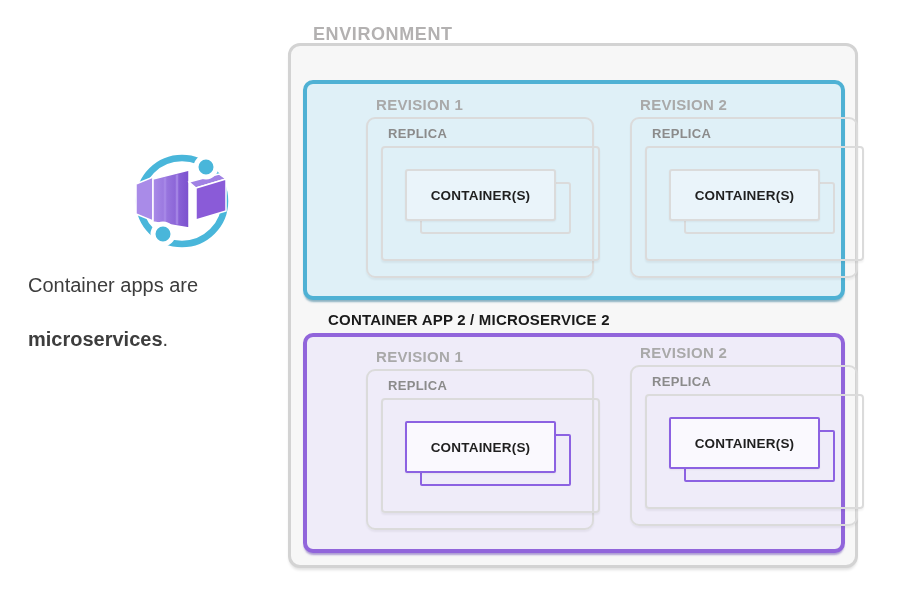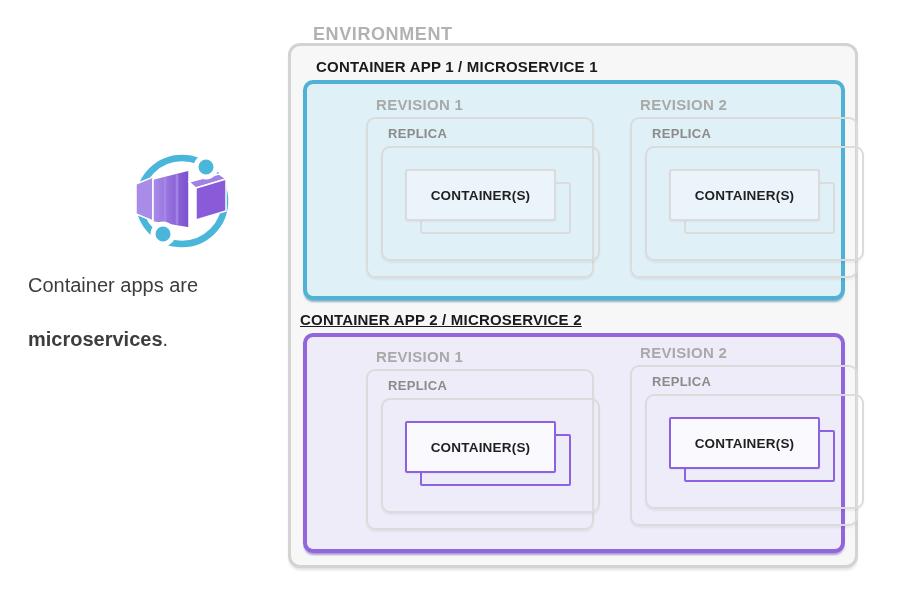--- a/index.html
+++ b/index.html
@@ -15,21 +15,21 @@
   
   .env-label{position:absolute;left:313px;top:24px;font-size:18px;font-weight:bold;
              letter-spacing:.6px;color:var(--env-label);}
   .env-box{position:absolute;left:288px;top:43px;width:570px;height:525px;
            background:var(--env-fill);border:3px solid var(--env-border);border-radius:12px;
            box-sizing:border-box;box-shadow:0 3px 3px -1px rgba(0,0,0,.12);}
 
   .app-label{position:absolute;font-size:15px;font-weight:bold;letter-spacing:.2px;
              color:var(--app-label);}
   .app-label.a1{left:316px;top:58px;}
-  .app-label.a2{left:300px;top:311px;text-decoration:underline;}
+  .app-label.a2{left:328px;top:311px;}
 
   .app-box{position:absolute;left:303px;width:542px;height:220px;border-radius:10px;
            box-sizing:border-box;border:4px solid;}
   .app-box.app1{top:80px;border-color:var(--app1-border);background:var(--app1-fill);
                 box-shadow:0 3px 2px -1px rgba(50,120,150,.55);}
   .app-box.app2{top:333px;border-color:var(--app2-border);background:var(--app2-fill);
                 box-shadow:0 3px 2px -1px rgba(110,80,180,.55);}
 
   
   .revision{position:absolute;width:247px;padding-left:48px;}
@@ -38,21 +38,21 @@
   .app2 .revision.c1{left:11px;top:11px;}
   .app2 .revision.c2{left:275px;top:7px;}
 
   .rev-label{margin-left:10px;height:16px;font-size:15px;font-weight:bold;
              letter-spacing:.3px;color:var(--revision-label);}
   .box1{margin-top:5px;width:228px;height:161px;border:2px solid var(--inner-border);
         border-radius:9px;box-sizing:border-box;box-shadow:0 2px 2px rgba(0,0,0,.05);}
   .replica-label{margin:7px 0 0 20px;height:15px;font-size:13px;font-weight:bold;
                  letter-spacing:.3px;color:var(--replica-label);}
   .box2{margin:5px 0 0 13px;width:219px;height:115px;border:2px solid var(--inner-border);
-        border-radius:9px;box-sizing:border-box;box-shadow:0 2px 2px rgba(0,0,0,.05);}
+        border-radius:4px;box-sizing:border-box;box-shadow:0 2px 2px rgba(0,0,0,.05);}
 
   .cstack{position:relative;margin:21px 0 0 22px;width:170px;height:70px;}
   .cbox{position:absolute;width:151px;height:52px;border:2px solid;box-sizing:border-box;}
   .cback{left:15px;top:13px;background:transparent;}
   .cfront{left:0;top:0;display:flex;align-items:center;justify-content:center;
           font-size:13.5px;font-weight:bold;letter-spacing:.2px;color:var(--container-label);
           box-shadow:0 1px 2px rgba(0,0,0,.05);}
   .app1 .cbox{border-color:var(--app1-cont-border);border-radius:3px;}
   .app1 .cfront{background:var(--app1-cont-fill);}
   .app2 .cbox{border-color:var(--app2-cont-border);border-radius:2px;}
@@ -85,21 +85,20 @@
 
   <div class="caption">
     <span>Container apps are</span><br>
     <br>
     <strong>microservices</strong><span>.</span>
   </div>
 
   <div class="env-label">ENVIRONMENT</div>
   <div class="env-box"></div>
 
-  <div class="app-label a1">CONTAINER APP 1 / MICROSERVICE 1</div>
   <div class="app-box app1">
 
     <div class="revision c1">
       <div class="rev-label">REVISION 1</div>
       <div class="box1">
         <div class="replica-label">REPLICA</div>
         <div class="box2">
           <div class="cstack">
             <div class="cbox cback"></div>
             <div class="cbox cfront">CONTAINER(S)</div>

